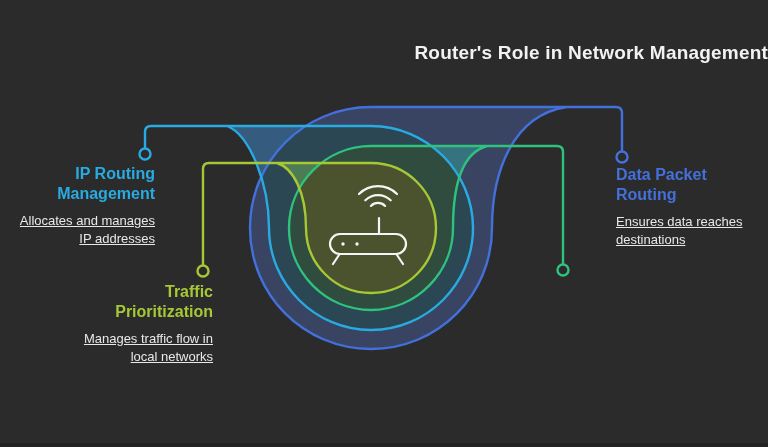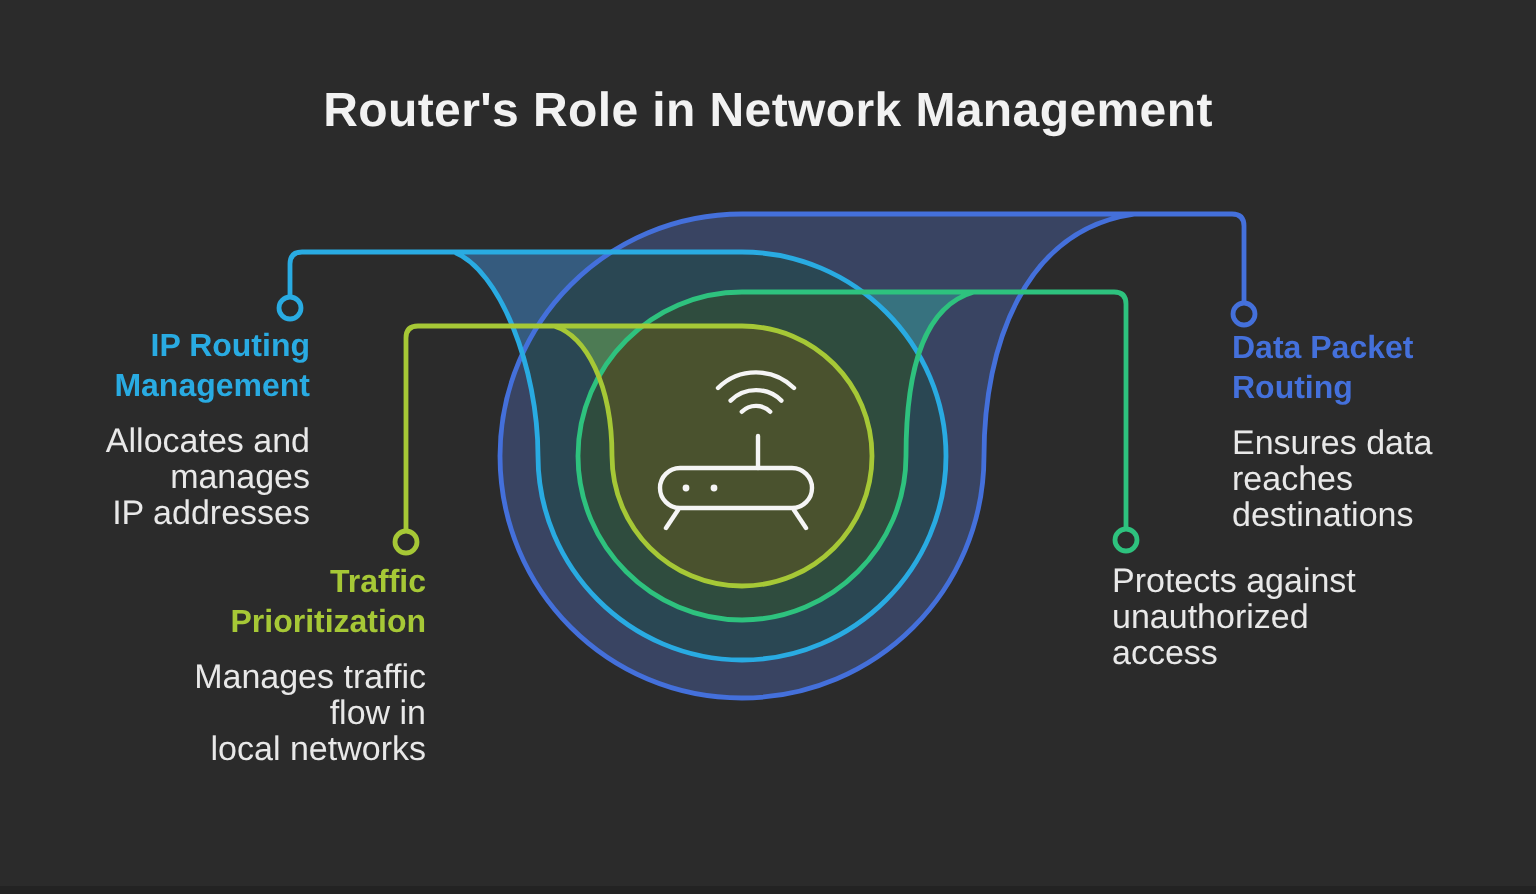--- a/index.html
+++ b/index.html
@@ -3,32 +3,33 @@
 <meta charset="utf-8">
 <style>
   html,body{margin:0;padding:0;background:#1e1e1e;}
   .stage{
     position:relative;width:768px;height:447px;overflow:hidden;
     background:#2b2b2b;
     font-family:"Liberation Sans","DejaVu Sans",sans-serif;
   }
   .bottom-strip{position:absolute;left:0;bottom:0;width:768px;height:4px;background:#232323;}
   .title{
-    position:absolute;top:42px;left:0;width:768px;text-align:center;
-    color:#f2f2f2;font-size:24px;font-weight:bold;letter-spacing:.2px;
+    position:absolute;top:42px;left:0;width:768px;text-align:right;
+    color:#f2f2f2;font-size:19px;font-weight:bold;letter-spacing:.2px;
   }
   svg.diagram{position:absolute;left:0;top:0;}
   .label{position:absolute;}
   .label .heading{
     display:block;font-size:16px;line-height:20px;font-weight:bold;
     white-space:pre-line;margin-bottom:8px;
   }
   .label .body{
-    display:block;font-size:17px;line-height:18px;color:#e8e8e8;
+    display:block;font-size:13px;line-height:18px;color:#e8e8e8;
     white-space:pre-line;
+    text-decoration:underline;
   }
   .align-right{text-align:right;}
   .align-left{text-align:left;}
   .c-cyan{color:#29ABE2;}
   .c-yellow{color:#A6C836;}
   .c-blue{color:#4470DB;}
   .c-green{color:#2EC27E;}
   .lbl-ip{right:613px;top:164px;width:150px;}
   .lbl-traffic{right:555px;top:282px;width:150px;}
   .lbl-data{left:616px;top:165px;width:140px;}
@@ -95,18 +96,16 @@
   </div>
 
   <div class="label lbl-traffic align-right">
     <span class="heading c-yellow">Traffic
 Prioritization</span>
     <span class="body">Manages traffic flow in
 local networks</span>
   </div>
 
   <div class="label lbl-security align-left">
-    <span class="body">Protects against
-unauthorized access</span>
   </div>
 
   <div class="bottom-strip"></div>
 </div>
 
 </body></html>

